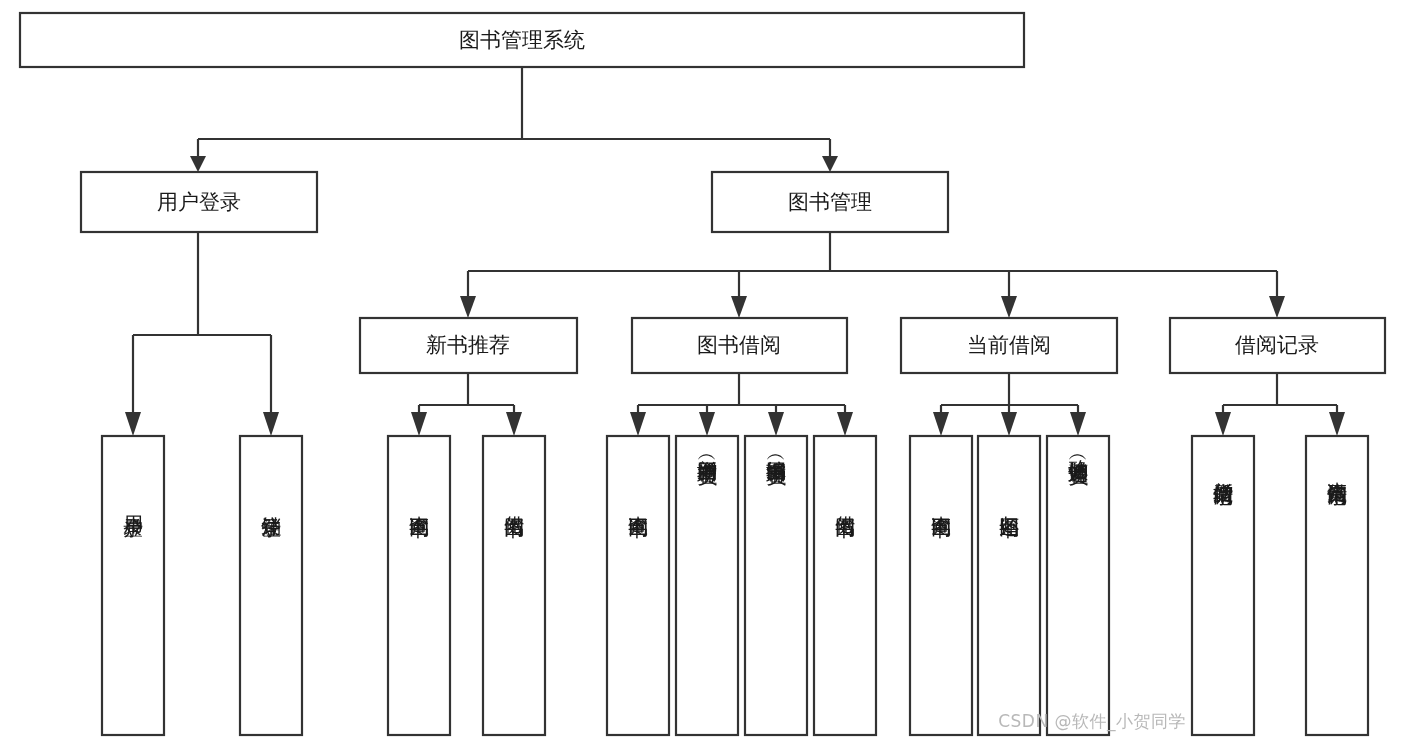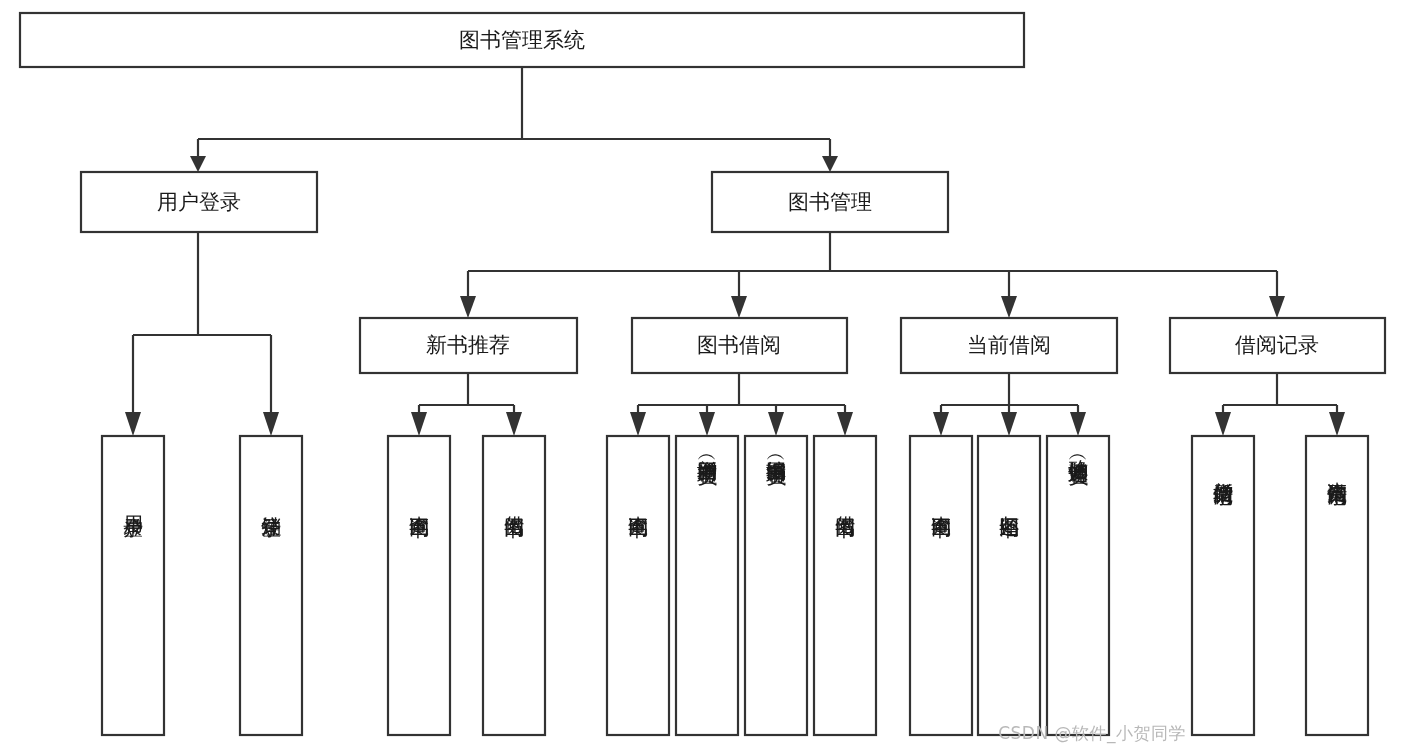--- a/index.html
+++ b/index.html
@@ -65,21 +65,21 @@
     color: #1a1a1a;
     writing-mode: vertical-rl;
     text-orientation: upright;
     letter-spacing: 1px;
     white-space: nowrap;
     text-align: left;
   }
   .watermark {
     position: absolute;
     right: 10px;
-    bottom: 2px;
+    bottom: 14px;
     font-family: "DejaVu Sans", "Liberation Sans", sans-serif;
     font-size: 17px;
     color: #b8b8b8;
     letter-spacing: 0.5px;
     user-select: none;
     pointer-events: none;
   }
 </style>
 </head>
 <body>

